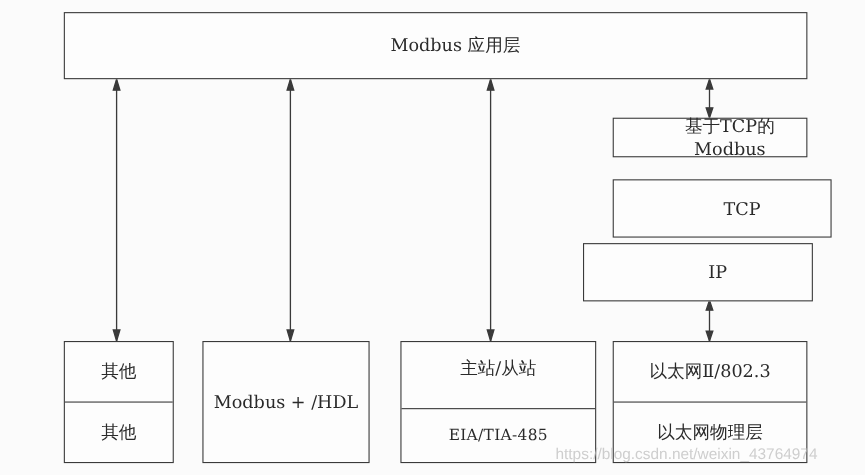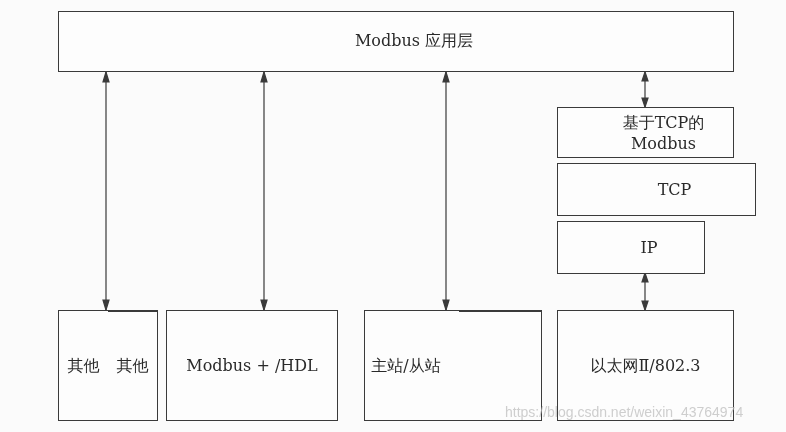--- a/index.html
+++ b/index.html
@@ -11,21 +11,21 @@
   }
   .box {
     position:absolute; box-sizing:border-box;
     border:1.3px solid #3a3a3a; background:#fdfdfd;
     display:flex; align-items:center; justify-content:center;
     text-align:center; font-size:16px;padding-left:36px;
   }
   .stack {
     position:absolute; box-sizing:border-box;
     border:1.3px solid #3a3a3a; background:#fdfdfd;
-    display:flex; flex-direction:row;
+    display:flex; flex-direction:column;
   }
   .cell {
     flex:1; display:flex; align-items:center; justify-content:center;
     flex-direction:column; font-size:16px; line-height:1.2;
   }
   .cell + .cell { border-top:1.3px solid #3a3a3a; }
   .small { font-size:14px; letter-spacing:0.3px; }
   svg.arrows { position:absolute; left:0; top:0; }
   .watermark {
     position:absolute; left:505px; top:404px;
@@ -63,52 +63,56 @@
     <line x1="645" y1="273" x2="645" y2="310"></line>
     <polygon points="645,273 642,282 648,282"></polygon>
     <polygon points="645,310 642,301 648,301"></polygon>
   </g>
 </svg>
 
 <div class="box" style="left:58px; top:11px; width:676px; height:61px;">
   <span>Modbus 应用层</span>
 </div>
 
-<div class="box" style="left:557px; top:107px; width:177px; height:51px;">
+<div class="box" style="left:557px; top:107px; width:177px; height:36px;">
   <span>基于TCP的Modbus</span>
 </div>
 <div class="box" style="left:557px; top:163px; width:199px; height:53px;">
   <span>TCP</span>
 </div>
-<div class="box" style="left:557px; top:221px; width:148px; height:53px;">
+<div class="box" style="left:530px; top:221px; width:209px; height:53px;">
   <span>IP</span>
 </div>
 
 <div class="stack" style="left:58px; top:310px; width:100px; height:111px;">
   <div class="cell">
     <span>其他</span>
   </div>
   <div class="cell">
     <span>其他</span>
   </div>
 </div>
 
-<div class="stack" style="left:166px; top:310px; width:172px; height:111px;">
+<div class="stack" style="left:184px; top:310px; width:152px; height:111px;">
   <div class="cell">
     <span>Modbus + /HDL</span>
   </div>
 </div>
 
 <div class="stack" style="left:364px; top:310px; width:178px; height:111px;gap:12px;">
   <div class="cell">
     <span>主站/从站</span>
   </div>
   <div class="cell">
+    <span class="small">EIA/TIA-485</span>
   </div>
 </div>
 
 <div class="stack" style="left:557px; top:310px; width:177px; height:111px;text-align:center;">
   <div class="cell">
     <span>以太网Ⅱ/802.3</span>
   </div>
+  <div class="cell">
+    <span>以太网物理层</span>
+  </div>
 </div>
 
 <div class="watermark">https://blog.csdn.net/weixin_43764974</div>
 
 </body></html>

